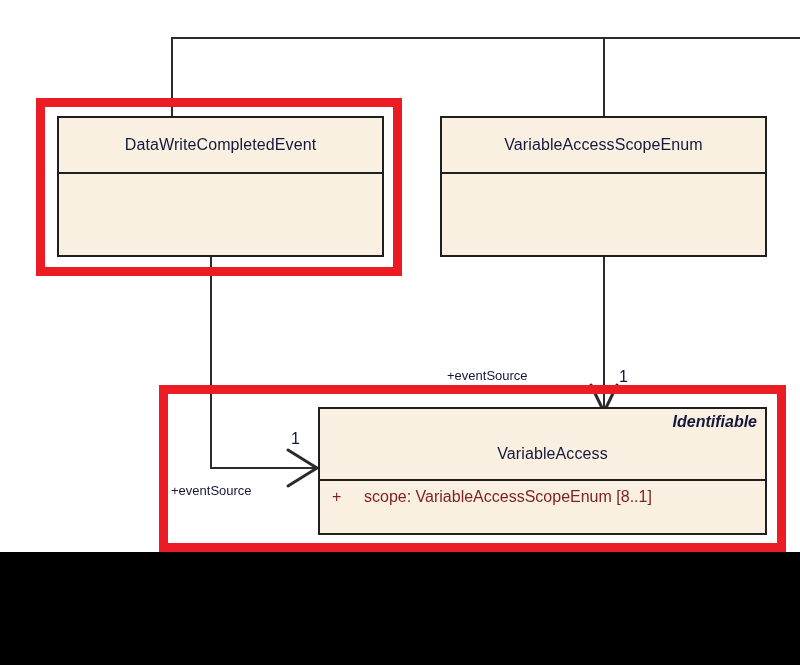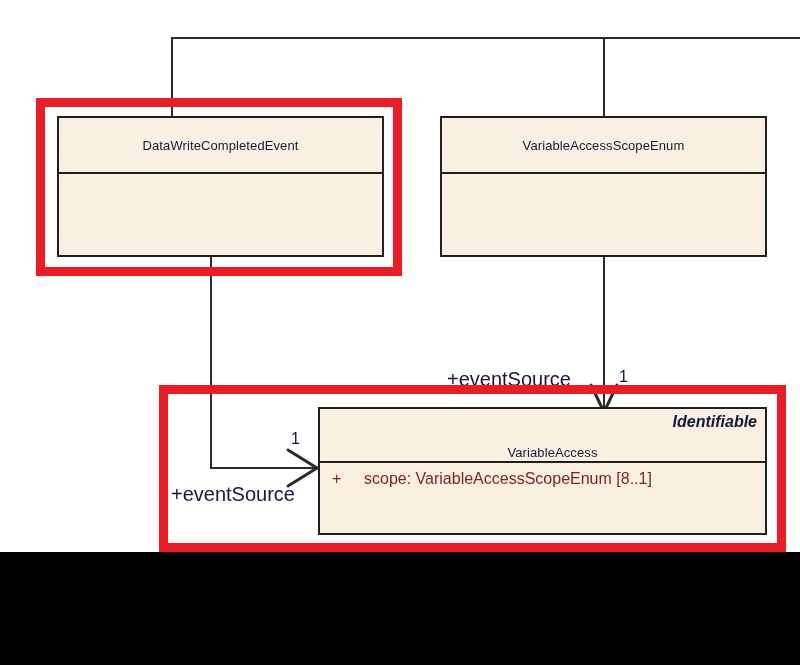--- a/index.html
+++ b/index.html
@@ -36,21 +36,21 @@
     box-sizing: border-box;
     border-bottom: 2px solid #1f1f1f;
     text-align: center;
     color: #13183c;
   }
   .uml-attr-compartment {
     position: relative;
     box-sizing: border-box;
   }
   .uml-class-name {
-    font-size: 13px;
+    font-size: 16px;
     color: #13183c;
     letter-spacing: 0.1px;
     white-space: nowrap;
   }
   .uml-stereotype {
     position: absolute;
     right: 8px;
     top: 4px;
     font-size: 16px;
     font-weight: bold;
@@ -83,21 +83,21 @@
     position: absolute;
     border: 9px solid #ec1c24;
     box-sizing: border-box;
     background: transparent;
     pointer-events: none;
   }
 
   
   .assoc-label {
     position: absolute;
-    font-size: 20px;
+    font-size: 13px;
     color: #13183c;
     white-space: nowrap;
   }
   .mult-label {
     position: absolute;
     font-size: 16px;
     color: #13183c;
     white-space: nowrap;
   }
 
@@ -142,21 +142,21 @@
   </div>
 
   <div class="uml-class" style="left:440px; top:116px; width:327px; height:141px;">
     <div class="uml-name-compartment" style="height:56px; line-height:54px;">
       <span class="uml-class-name">VariableAccessScopeEnum</span>
     </div>
     <div class="uml-attr-compartment" style="height:81px;"></div>
   </div>
 
   <div class="uml-class" style="left:318px; top:407px; width:449px; height:128px;">
-    <div class="uml-name-compartment" style="height:54px;">
+    <div class="uml-name-compartment" style="height:72px;">
       <span class="uml-stereotype">Identifiable</span>
       <span class="uml-class-name" style="position:absolute; left:0; right:0; top:36px;margin-left:20px;">VariableAccess</span>
     </div>
     <div class="uml-attr-compartment" style="height:49px;">
       <div class="uml-attr-row">
         <span class="uml-attr-vis">+</span>
         <span class="uml-attr-text">scope:  VariableAccessScopeEnum [8..1]</span>
       </div>
     </div>
   </div>

